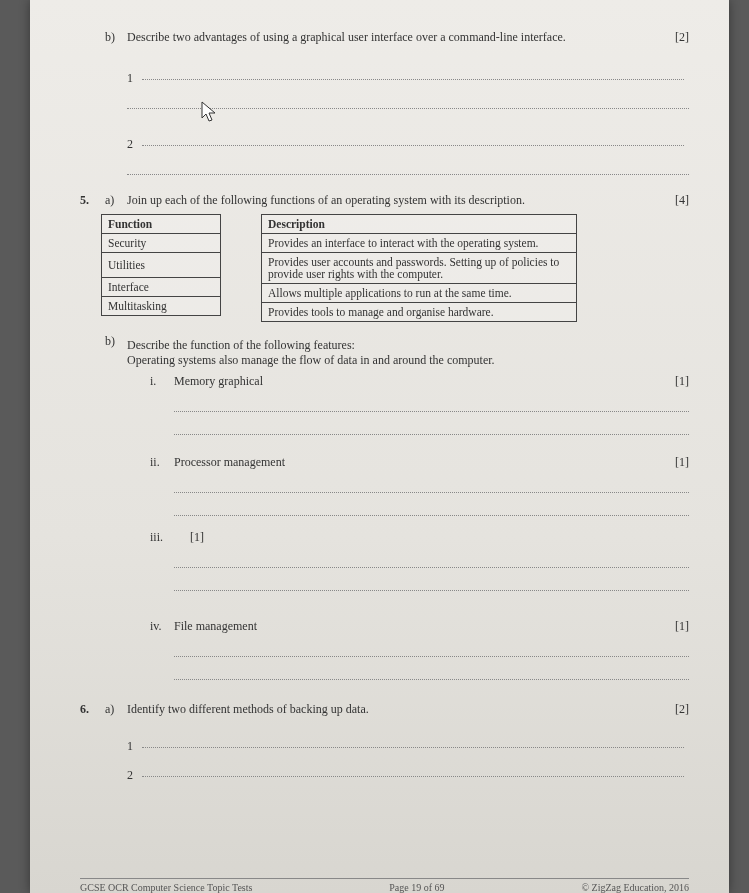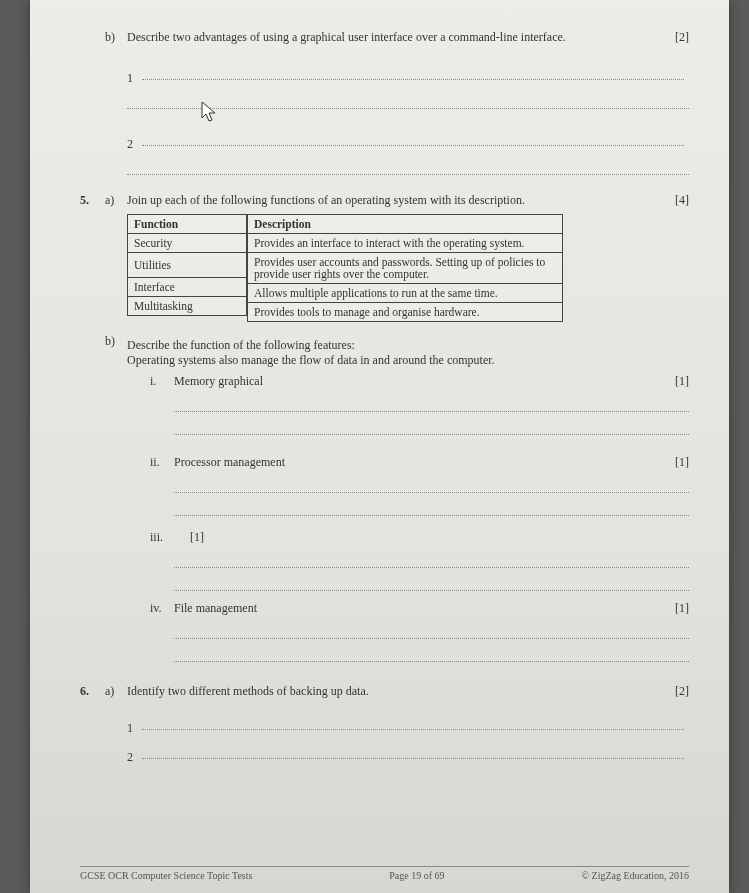--- a/index.html
+++ b/index.html
@@ -40,28 +40,28 @@
   .indent1 { margin-left: 47px; }
   table.box {
     border-collapse: collapse;
     font-size: 11.5px;
   }
   table.box td {
     border: 1px solid #444;
     padding: 3px 6px;
     background: rgba(255,255,255,0.2);
   }
-  .tables { display:flex; margin: 6px 0 12px 47px; align-items:flex-start;}
+  .tables { display:flex; gap: 40px; margin: 6px 0 12px 21px; align-items:flex-start;}
   .subsub { margin-left:70px; margin-top:6px;}
   .subsub .label { display:flex; }
   .subsub .label .rn { width:24px; flex-shrink:0;}
   .subsub .label .tx { flex:1;}
   .footer {
     position:absolute;
-    bottom: 12px;
+    bottom: 0;
     left: 50px;
     right: 40px;
     display:flex;
     justify-content:space-between;
     font-size: 10px;
     color:#555;
     border-top: 1px solid #888;
     padding-top:3px;
   }
   .cursor {
@@ -121,21 +121,21 @@
         </table>
       <table class="box" style="width:316px;">
         <tbody>
             <tr>
               <td style="font-weight:bold;">Description</td>
             </tr>
         <tr>
               <td>Provides an interface to interact with the operating system.</td>
             </tr>
         <tr>
-              <td>Provides user accounts and passwords.  Setting up of policies to provide user rights over the computer.</td>
+              <td>Provides user accounts and passwords.  Setting up of policies to provide user rights with the computer.</td>
             </tr>
         <tr>
               <td>Allows multiple applications to run at the same time.</td>
             </tr>
         <tr>
               <td>Provides tools to manage and organise hardware.</td>
             </tr>
       </tbody>
         </table>
     </div>
@@ -174,21 +174,21 @@
 
     <div class="subsub" style="margin-top:14px;">
       <div class="label">
         <div class="rn">iii.</div>
         <div class="marks">[1]</div>
       </div>
       <div class="ansline" style="margin-left:24px;"></div>
       <div class="ansline" style="margin-left:24px;"></div>
     </div>
 
-    <div class="subsub" style="margin-top:10px;">
+    <div class="subsub" style="margin-top:28px;">
       <div class="label">
         <div class="rn">iv.</div>
         <div class="tx">File management</div>
         <div class="marks">[1]</div>
       </div>
       <div class="ansline" style="margin-left:24px;"></div>
       <div class="ansline" style="margin-left:24px;"></div>
     </div>
   </div>
 

